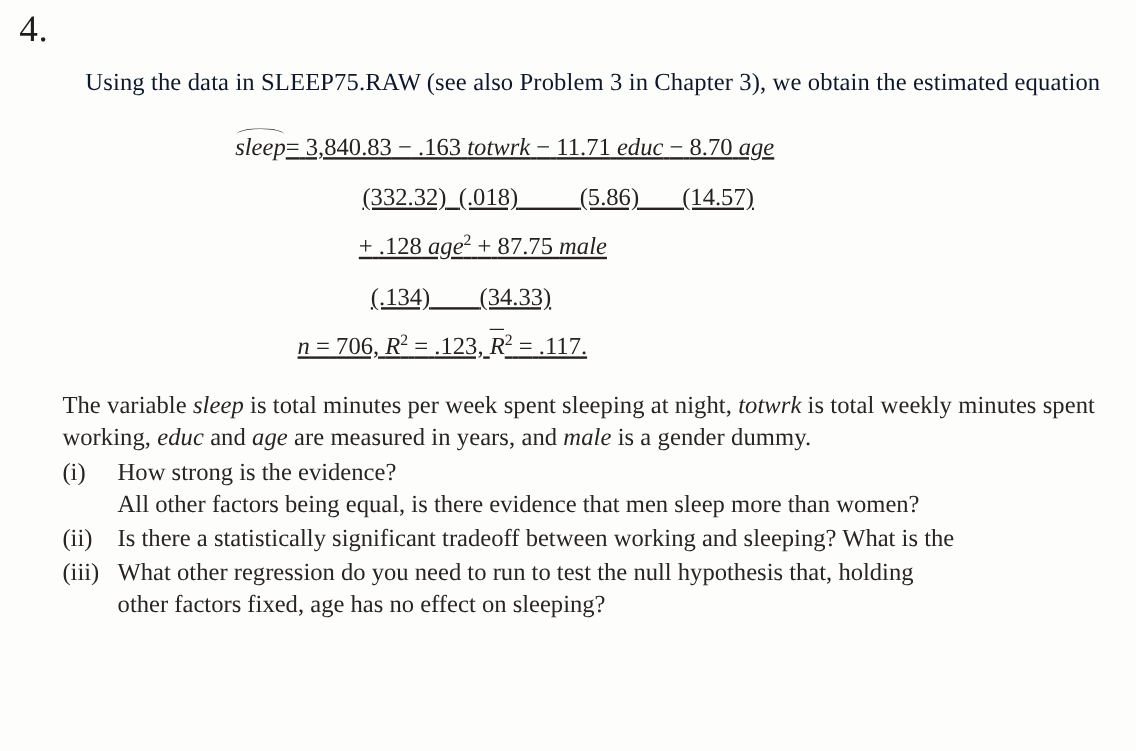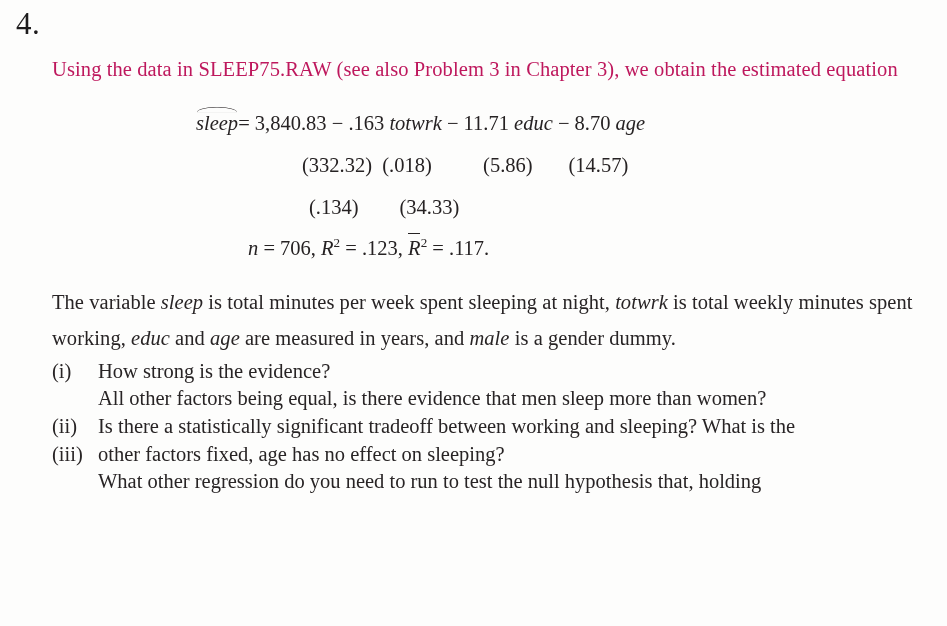--- a/index.html
+++ b/index.html
@@ -40,37 +40,38 @@
   .body-column {
     position: absolute;
     left: 52px;
     top: 56px;
     width: 884px;
   }
 
   .intro {
     font-size: 20.5px;
     line-height: 27px;
-    color: #be185d;
-    text-align: left;
+    color: #0f172a;
+    text-align: center;
     margin: 0;
     letter-spacing: 0.1px;
   }
 
   
   .equation-block {
     margin-top: 26px;
     width: 884px;
   }
   .eq-line {
     font-size: 20.5px;
     line-height: 28px;
     white-space: pre;
     color: #262223;
     height: 28px;
+    text-decoration: underline;
   }
   .eq-line.indent-main   { padding-left: 144px; }
   .eq-line.indent-se1    { padding-left: 250px; }
   .eq-line.indent-cont   { padding-left: 247px; }
   .eq-line.indent-se2    { padding-left: 257px; }
   .eq-line.indent-stats  { padding-left: 196px; }
 
   .eq-line.spaced-se { margin-top: 14px; }
   .eq-line.spaced    { margin-top: 13px; }
 
@@ -115,21 +116,21 @@
     vertical-align: super;
     line-height: 0;
     font-style: normal;
   }
 
   
   .description {
     margin: 0;
     padding-top: 22px;
     font-size: 20.5px;
-    line-height: 36px;
+    line-height: 27px;
     color: #282425;
     width: 882px;
     letter-spacing: 0.05px;
   }
 
   
   .subquestions {
     margin-top: 2px;
     width: 884px;
   }
@@ -164,20 +165,21 @@
   <div class="body-column">
 
     <p class="intro">Using the data in SLEEP75.RAW (see also Problem 3 in Chapter 3), we obtain the estimated equation</p>
 
     <div class="equation-block">
 
       <div class="eq-line indent-main"><span class="hatted"><span class="hat"></span><span>sleep</span></span><span>=</span> <span>3,840.83</span> <span>−</span> <span>.163</span> <span class="vb">totwrk</span> <span>−</span> <span>11.71</span> <span class="vb">educ</span> <span>−</span> <span>8.70</span> <span class="vb">age</span></div>
 
       <div class="eq-line indent-se1 spaced-se"><span>(332.32)</span>  <span>(.018)</span>          <span>(5.86)</span>       <span>(14.57)</span></div>
 
+      <div class="eq-line indent-cont spaced"><span>+</span> <span>.128</span> <span class="vb">age</span><sup class="exp">2</sup> <span>+</span> <span>87.75</span> <span class="vb">male</span></div>
 
       <div class="eq-line indent-se2 spaced-se"><span>(.134)</span>        <span>(34.33)</span></div>
 
       <div class="eq-line indent-stats spaced"><span class="it">n</span> <span>=</span> <span>706,</span> <span class="it">R</span><sup class="exp">2</sup> <span>=</span> <span>.123,</span> <span class="barred"><span class="bar"></span><span>R</span></span><sup class="exp">2</sup> <span>=</span> <span>.117.</span></div>
 
     </div>
 
     <p class="description"><span>The variable </span><span class="vb">sleep</span><span> is total minutes per week spent sleeping at night, </span><span class="vb">totwrk</span><span> is total weekly minutes spent working, </span><span class="vb">educ</span><span> and </span><span class="vb">age</span><span> are measured in years, and </span><span class="vb">male</span><span> is a gender dummy.</span></p>
 
     <div class="subquestions">
@@ -193,21 +195,21 @@
       <div class="subq">
         <div class="subq-marker">(ii)</div>
         <div class="subq-text">
             <span class="l2">Is there a statistically significant tradeoff between working and sleeping? What is the</span>
           </div>
       </div>
 
       <div class="subq">
         <div class="subq-marker wide">(iii)</div>
         <div class="subq-text">
+            <span class="l2">What other regression do you need to run to test the null hypothesis that, holding</span>
             <span class="l2">other factors fixed, age has no effect on sleeping?</span>
-            <span class="l2">What other regression do you need to run to test the null hypothesis that, holding</span>
           </div>
       </div>
 
     </div>
 
   </div>
 </div>
 
 </body></html>

